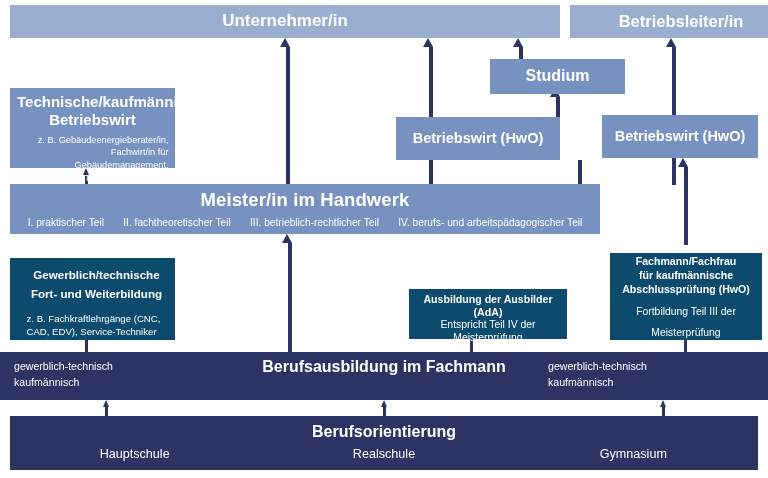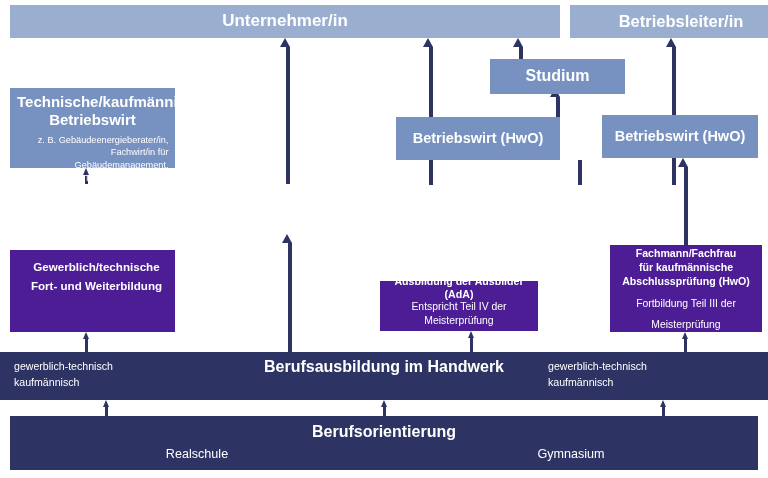--- a/index.html
+++ b/index.html
@@ -22,21 +22,21 @@
     color: #ffffff;
     text-align: center;
     display: flex;
     flex-direction: column;
     justify-content: center;
     align-items: center;
     line-height: 1.18;
   }
   .lightblue { background: #9aaed0; }
   .midblue   { background: #7792c0; }
-  .purple    { background: #4c1d95; }
+  .purple    { background: #0c4a6e; margin-top: 8px; }
   .navy      { background: #2d3464; }
 
   .ttl {
     font-weight: bold;
     display: block;
     width: 100%;
   }
   .sub {
     display: block;
     width: 100%;
@@ -47,22 +47,22 @@
   #unternehmer { left: 10px;  top: 5px;   width: 550px; height: 33px; font-size: 17px; }
   #betriebsleiter { left: 570px; top: 5px; width: 222px; height: 33px; font-size: 16.5px; }
   #studium    { left: 490px; top: 59px;  width: 135px; height: 35px; font-size: 16px; }
   #bw-left    { left: 396px; top: 117px; width: 164px; height: 43px; font-size: 14.5px; }
   #bw-right   { left: 602px; top: 115px; width: 156px; height: 43px; font-size: 14.5px; }
   #fortbildung{ left: 10px;  top: 88px;  width: 165px; height: 80px;
                 padding: 5px 7px 3px 7px; justify-content: flex-start; }
   #meister    { left: 10px;  top: 184px; width: 590px; height: 50px; }
   #gewerblich { left: 10px;  top: 250px; width: 165px; height: 82px;
                 padding: 6px 8px 4px 16px; justify-content: flex-start; }
-  #ada        { left: 380px; top: 281px; width: 158px; height: 50px;
-                padding: 4px 6px; justify-content: flex-end; }
+  #ada        { left: 409px; top: 281px; width: 158px; height: 50px;
+                padding: 4px 6px; justify-content: space-between; }
   #fachmann   { left: 610px; top: 245px; width: 152px; height: 87px;
                 padding: 6px 6px 4px 6px; justify-content: center; }
   #berufsausbildung { left: 0px; top: 352px; width: 768px; height: 48px; }
   #berufsorientierung { left: 10px; top: 416px; width: 748px; height: 54px; }
 
   
   #fortbildung .ttl { font-size: 15px; line-height: 1.22; }
   #fortbildung .sub { font-size: 9.2px; line-height: 1.38; text-align: right;
                       margin-top: 4px; padding-left: 1px; }
   #gewerblich .ttl { font-size: 11.6px; line-height: 1.28; margin-top: 4px; }
@@ -253,55 +253,66 @@
   <div class="box midblue" id="bw-right">
     <span class="ttl">Betriebswirt (HwO)</span>
   </div>
 
   <div class="box midblue" id="fortbildung">
     <span class="ttl">Technische/kaufmännische</span>
     <span class="ttl">Betriebswirt</span>
     <span class="sub">z. B. Gebäudeenergieberater/in, Fachwirt/in für Gebäudemanagement, Führungskräfte-Trainings, Fachkraft-Lehrgänge</span>
   </div>
 
+  <div class="box midblue" id="meister">
+    <span class="ttl">Meister/in im Handwerk</span>
+    <span class="parts">
+      <span>I. praktischer Teil</span>
+      <span>II. fachtheoretischer Teil</span>
+      <span>III. betrieblich-rechtlicher Teil</span>
+      <span>IV. berufs- und arbeitspädagogischer Teil</span>
+    </span>
+  </div>
 
   <div class="box purple" id="gewerblich">
     <span class="ttl">Gewerblich/technische</span>
     <span class="ttl">Fort- und Weiterbildung</span>
+    <span class="sub">z. B. Fachkraftlehrgänge (CNC, CAD, EDV), Service-Techniker (Kfz, SHK)</span>
   </div>
 
   <div class="box purple" id="ada">
     <span class="ttl">Ausbildung der Ausbilder (AdA)</span>
     <span class="sub">Entspricht Teil IV der</span>
     <span class="sub">Meisterprüfung</span>
   </div>
 
   <div class="box purple" id="fachmann">
     <span class="ttl">Fachmann/Fachfrau</span>
     <span class="ttl">für kaufmännische</span>
     <span class="ttl">Abschlussprüfung (HwO)</span>
     <span class="sub">Fortbildung Teil III der</span>
     <span class="sub">Meisterprüfung</span>
   </div>
 
   <div class="box navy" id="berufsausbildung">
     <div id="ba-center">
-      <span id="ba-main">Berufsausbildung im Handwerk</span>
+      <span id="ba-main">Berufsausbildung im Fachmann</span>
     </div>
     <div class="sidelabel" id="ba-left-label">
       <div>gewerblich-technisch</div>
       <div>kaufmännisch</div>
     </div>
     <div class="sidelabel" id="ba-right-label">
       <div>gewerblich-technisch</div>
       <div>kaufmännisch</div>
     </div>
   </div>
 
   <div class="box navy" id="berufsorientierung">
     <div id="bo-title">Berufsorientierung</div>
     <div id="bo-schools">
+      <span>Hauptschule</span>
       <span>Realschule</span>
       <span>Gymnasium</span>
     </div>
   </div>
 
 </div>
 
 </body></html>

